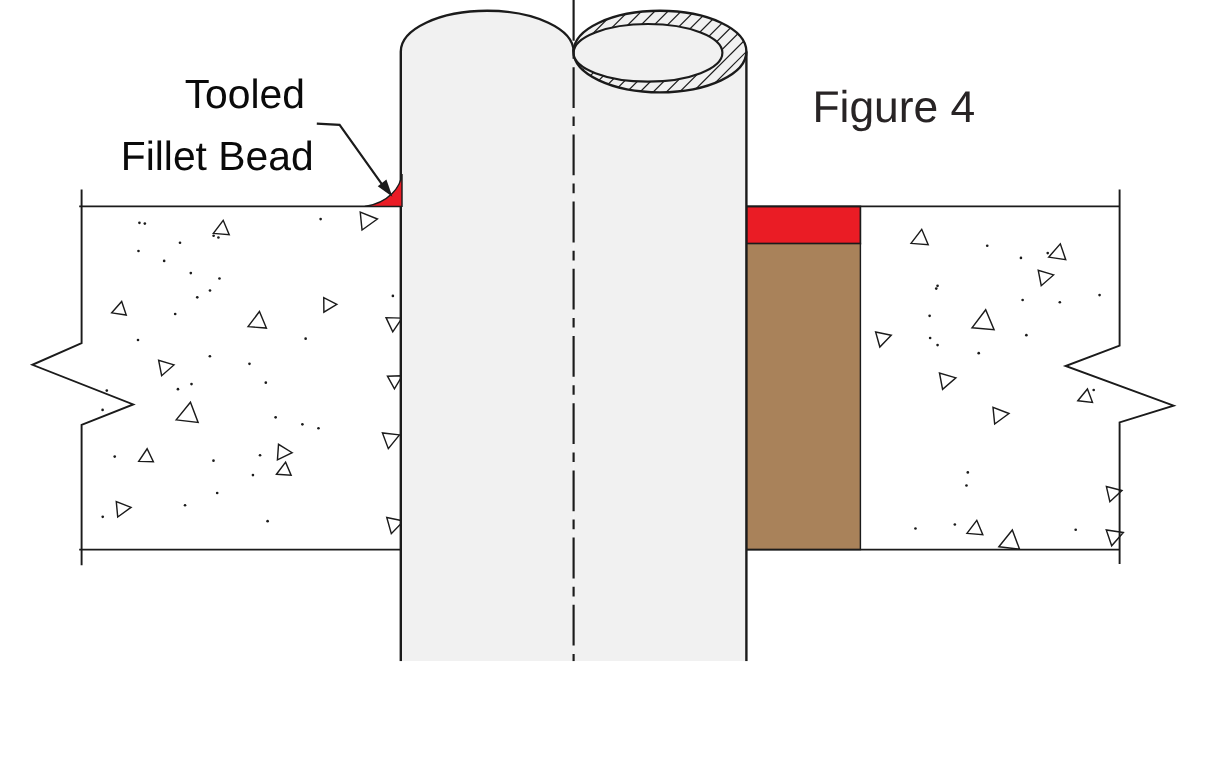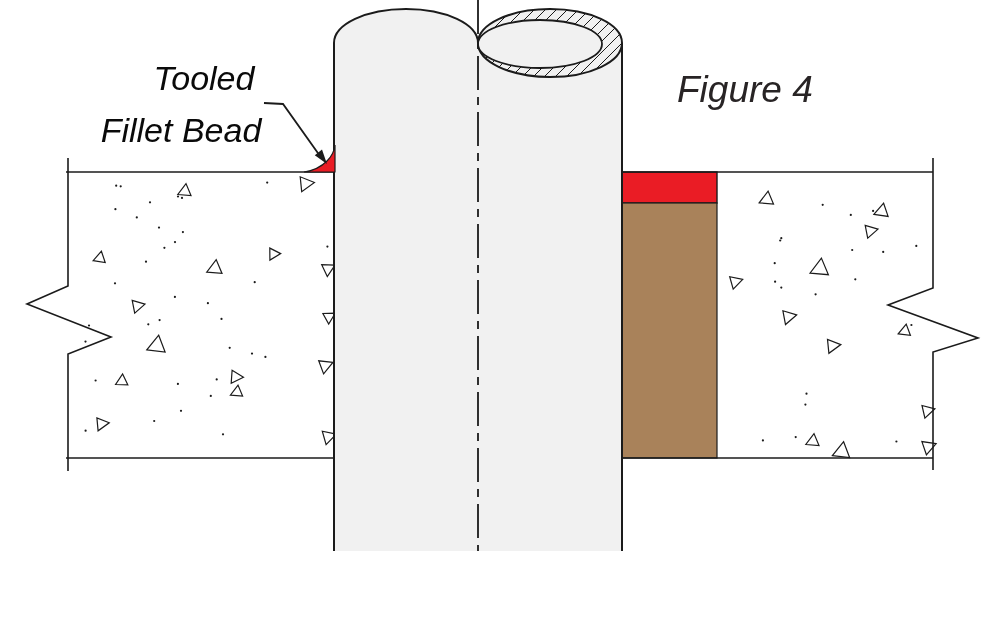--- a/index.html
+++ b/index.html
@@ -1,17 +1,17 @@
 <!DOCTYPE html>
 <html style="--c-red: #EA1C25; --c-brown: #A9825A; --c-pipe: #F1F1F1; --c-line: #1B1B1B;"><head>
 <meta charset="utf-8">
 <style>
   html,body{margin:0;padding:0;background:#ffffff;}
   #canvas{position:relative;width:1004px;height:551px;background:#fff;overflow:hidden;
-          font-family:"Liberation Sans", sans-serif;font-style:italic;}
+          font-family:"Liberation Sans", sans-serif;}
   svg{display:block;}
   .callout-text{font-family:"Liberation Sans", sans-serif;font-size:34px;fill:#0a0a0a;}
   .title-text{font-family:"Liberation Sans", sans-serif;font-size:37px;fill:#282425;}
   .outline{fill:none;stroke:var(--c-line);stroke-width:2;}
   .thinline{fill:none;stroke:var(--c-line);stroke-width:1.6;}
 </style>
 </head>
 <body>
 
 <div id="canvas">

